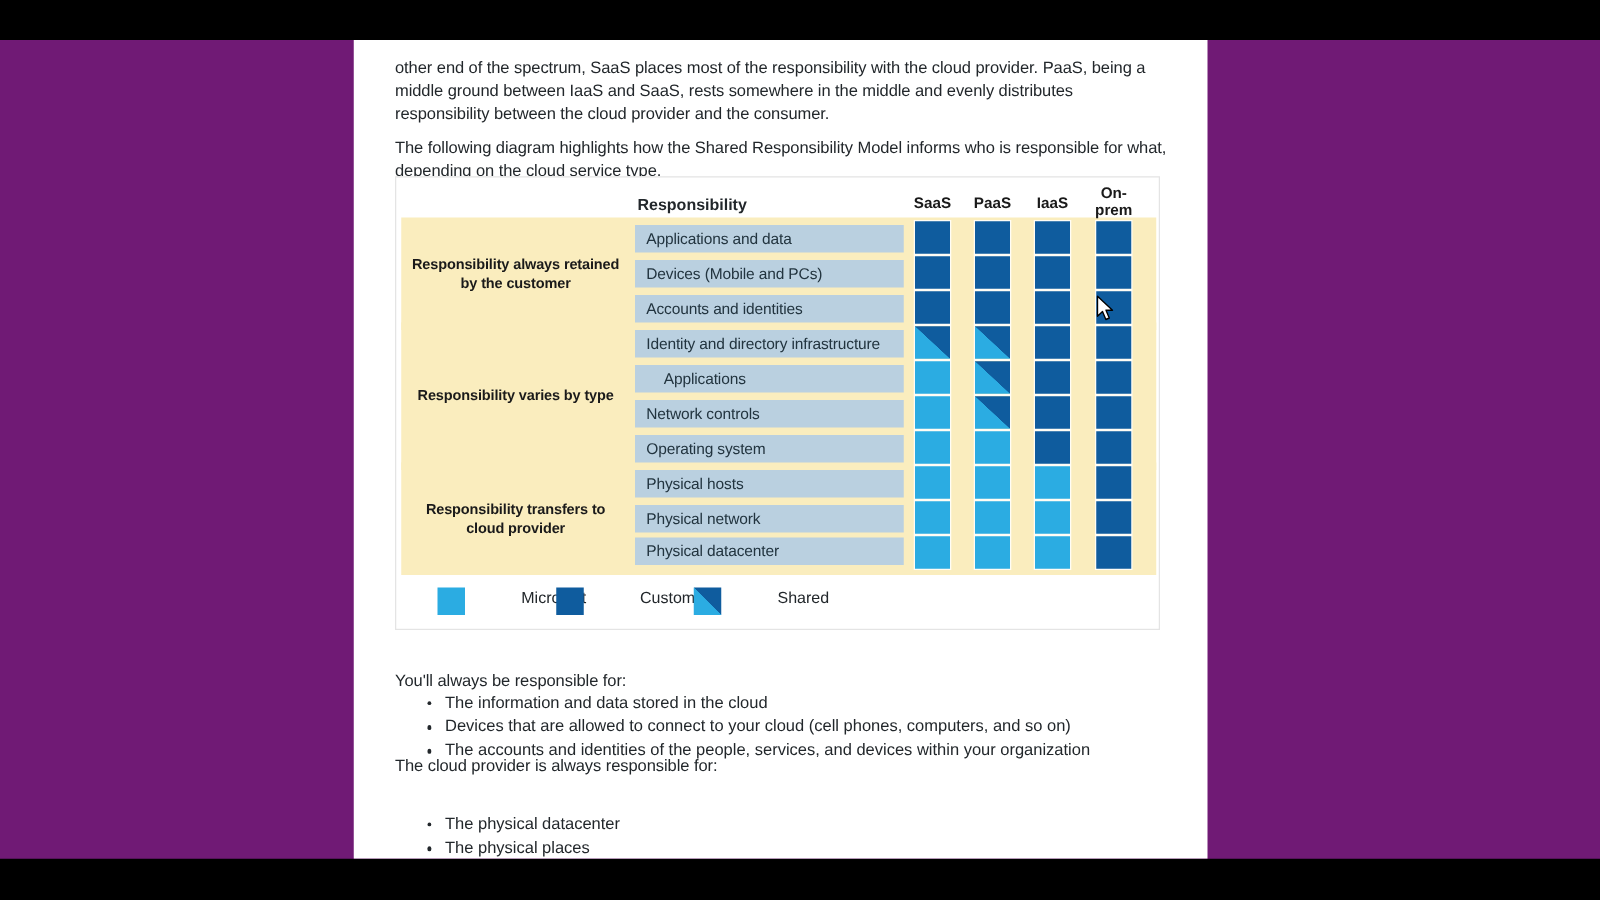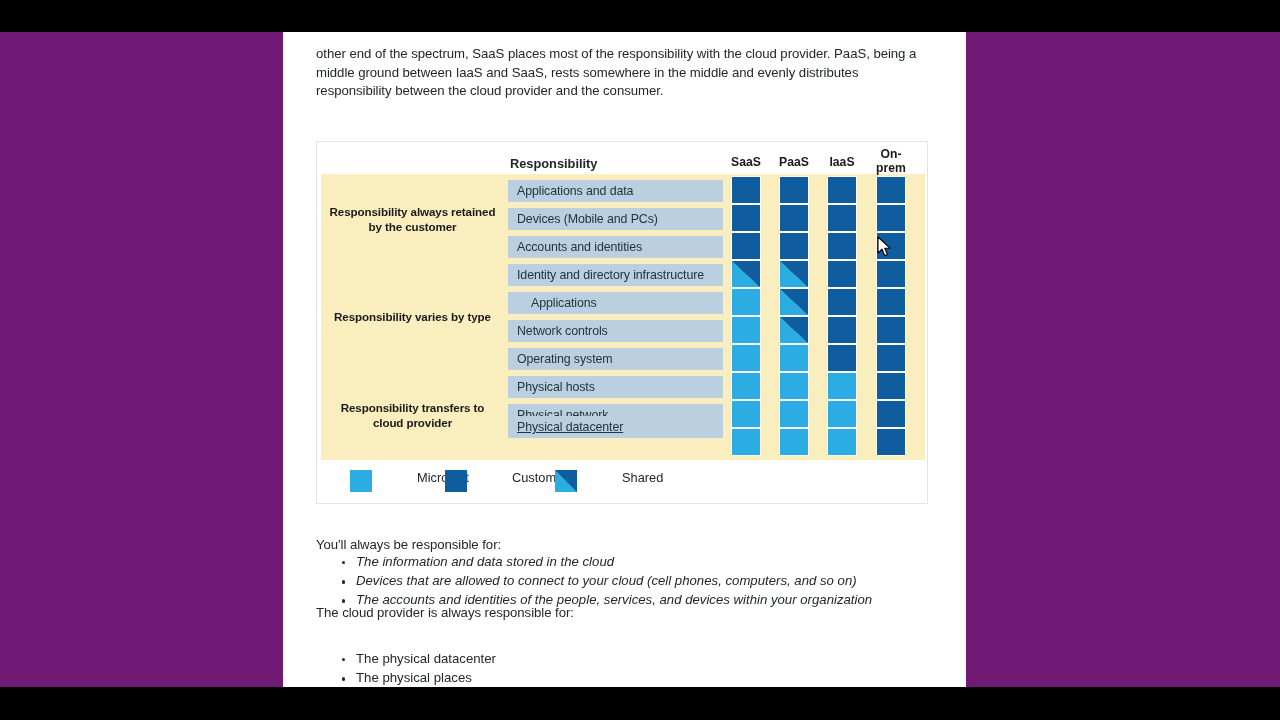--- a/index.html
+++ b/index.html
@@ -37,21 +37,21 @@
   }
   .para.p1{left:33px;top:0px;width:620px;}
   .para.p2{left:33px;top:64px;width:624px;}
   .para.p3{left:33px;top:491px;width:620px;}
   .para.p4{left:33px;top:559px;width:620px;}
 
   ul.bullets{
     position:absolute;margin:0;padding:0;list-style:none;
     color:#22272b;font-size:13.2px;line-height:18.6px;
   }
-  ul.bullets.b1{left:57px;top:521px;width:600px;font-style:italic;}
+  ul.bullets.b1{left:57px;top:521px;width:600px;}
   ul.bullets.b2{left:57px;top:618px;width:600px;}
   ul.bullets li{position:relative;padding-left:16px;margin-bottom:0.6px;}
   ul.bullets li:before{
     content:"";position:absolute;left:2px;top:8px;
     width:3.4px;height:3.4px;border-radius:50%;background:#22272b;
   }
 
   
   #figure{
     position:absolute;left:33px;top:109px;width:612px;height:363px;
@@ -121,20 +121,21 @@
 
 <div id="screen">
 
   <div class="letterbox top"></div>
   <div class="letterbox bottom"></div>
 
   <div id="viewport">
     <div id="page">
 
       <p class="para p1">other end of the spectrum, SaaS places most of the responsibility with the cloud provider. PaaS, being a middle ground between IaaS and SaaS, rests somewhere in the middle and evenly distributes responsibility between the cloud provider and the consumer.</p>
+      <p class="para p2">The following diagram highlights how the Shared Responsibility Model informs who is responsible for what, depending on the cloud service type.</p>
 
       <div id="figure">
         <div id="diagram">
             <div class="band" style="left: 4px; width: 604px; top: 32px; height: 90px;"></div>
             <div class="cat-label" style="left: 4px; width: 183px; top: 32px; height: 90px;">
               <span style="display: block; max-width: 172px;">Responsibility always retained by the customer</span>
             </div>
             <div class="band" style="left: 4px; width: 604px; top: 116px; height: 118px;"></div>
             <div class="cat-label" style="left: 4px; width: 183px; top: 116px; height: 118px;">
               <span style="display: block; max-width: 172px;">Responsibility varies by type</span>
@@ -285,21 +286,21 @@
             </div>
             <div class="cell" style="left: 463px; width: 28px; top: 259px; height: 26px;">
               <div class="sq ms"></div>
             </div>
             <div class="cell" style="left: 511px; width: 28px; top: 259px; height: 26px;">
               <div class="sq ms"></div>
             </div>
             <div class="cell" style="left: 560px; width: 28px; top: 259px; height: 26px;">
               <div class="sq cust"></div>
             </div>
-            <div class="row-pill" style="left: 191px; width: 215px; top: 274px; height: 22px; text-decoration: underline;">
+            <div class="row-pill" style="left: 191px; width: 215px; top: 288px; height: 22px;">
               <span>Physical datacenter</span>
             </div>
             <div class="cell" style="left: 415px; width: 28px; top: 287px; height: 26px;">
               <div class="sq ms"></div>
             </div>
             <div class="cell" style="left: 463px; width: 28px; top: 287px; height: 26px;">
               <div class="sq ms"></div>
             </div>
             <div class="cell" style="left: 511px; width: 28px; top: 287px; height: 26px;">
               <div class="sq ms"></div>

